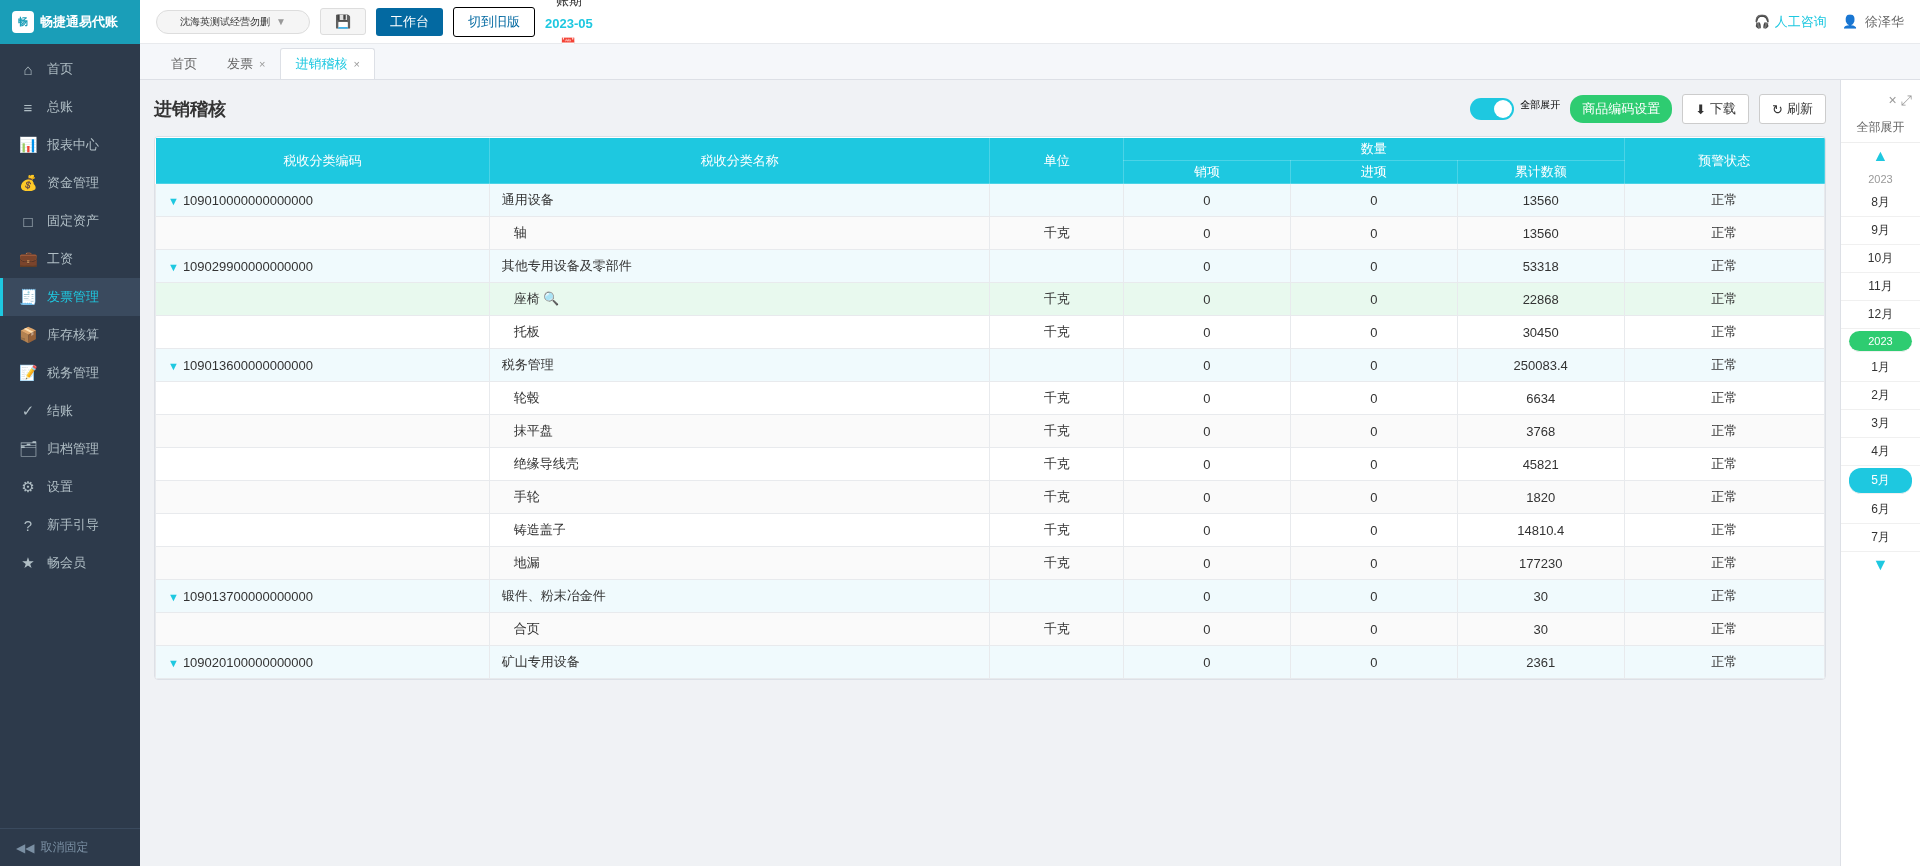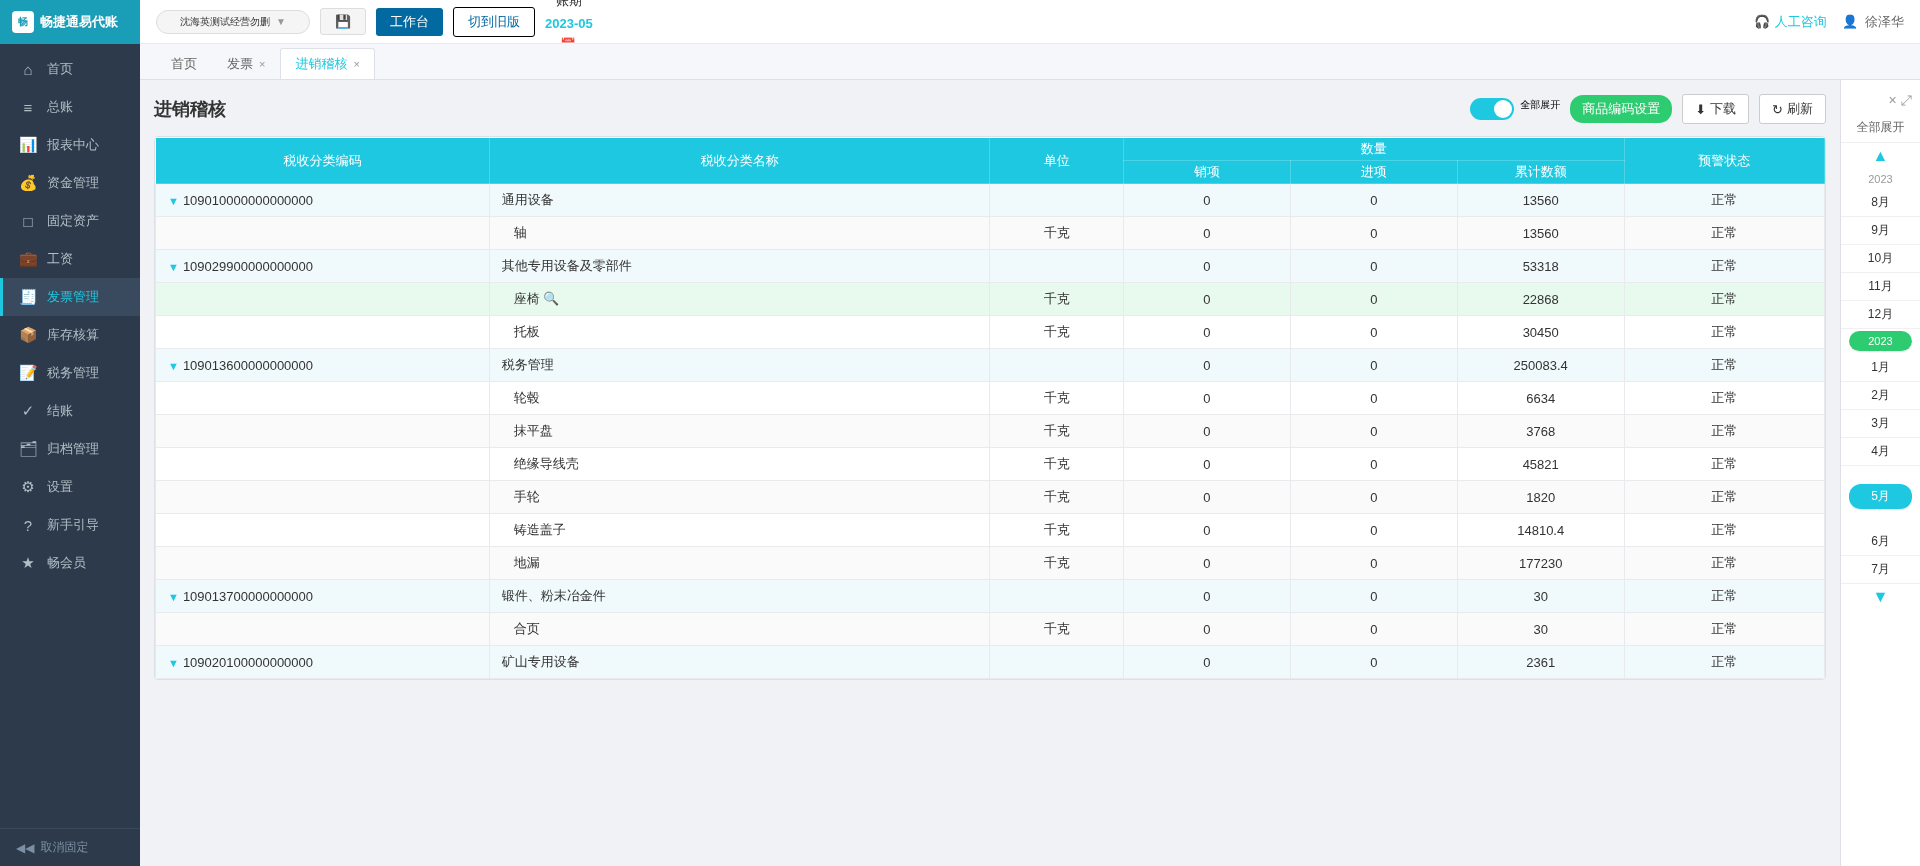--- a/index.html
+++ b/index.html
@@ -178,21 +178,21 @@
       text-align: center;
       font-size: 12px;
       color: #333;
       cursor: pointer;
       border-bottom: 1px solid #f0f0f0;
     }
     .period-month.active {
       background: #1ec8e0;
       color: #fff;
       border-radius: 12px;
-      margin: 18px 8px;
+      margin: 2px 8px;
       padding: 4px 0;
     }
     .period-month.year-label {
       background: #2ecc71;
       color: #fff;
       border-radius: 12px;
       margin: 2px 8px;
       padding: 4px 0;
       font-size: 11px;
     }

